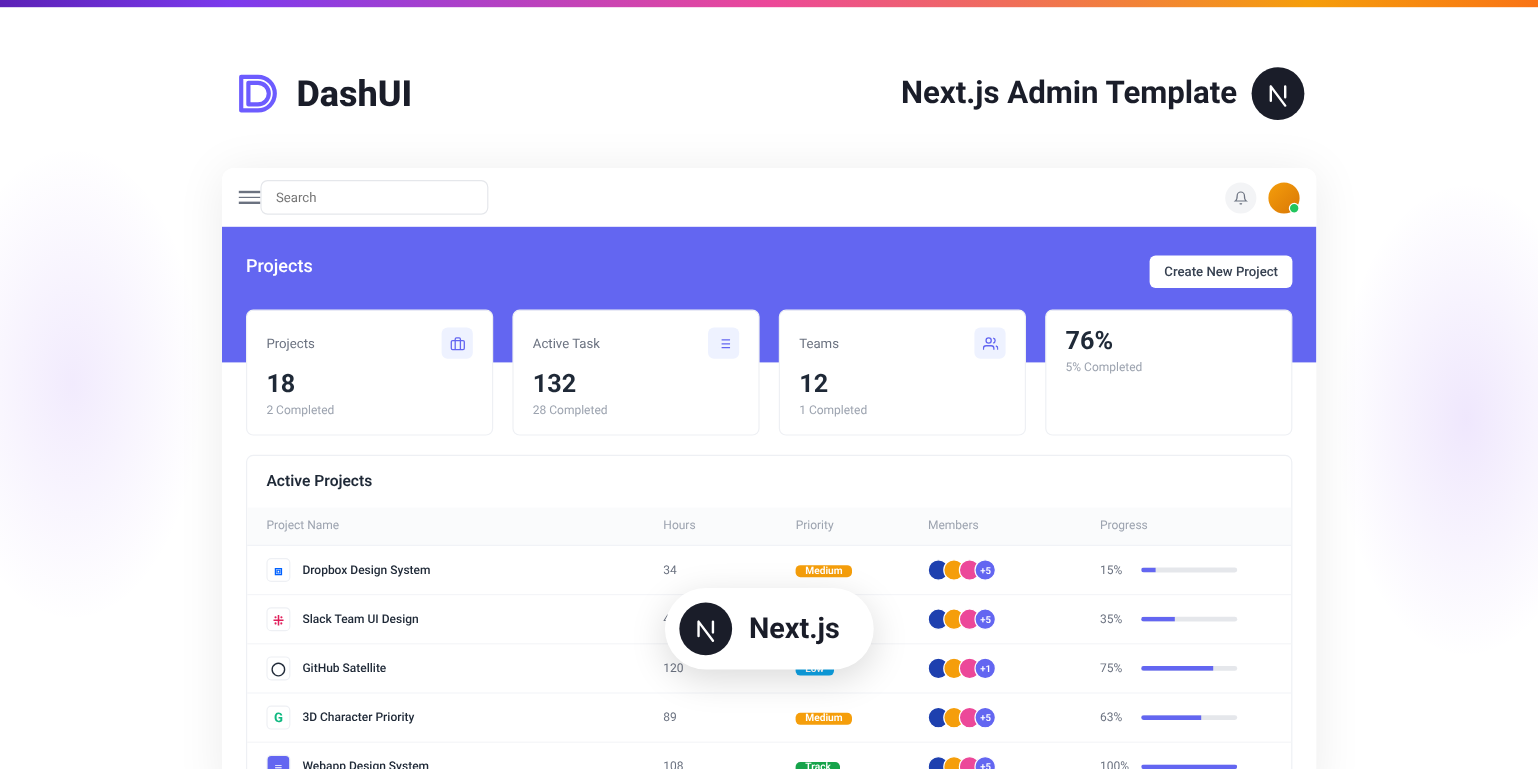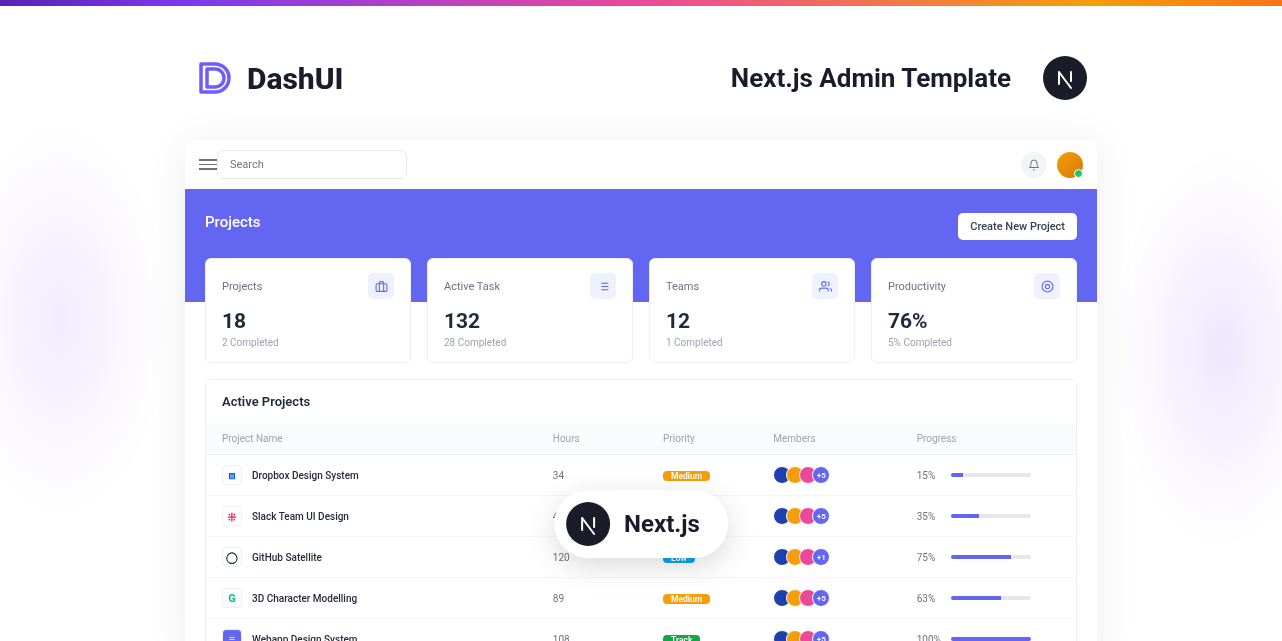--- a/index.html
+++ b/index.html
@@ -2,21 +2,21 @@
 <html><head>
 <meta charset="utf-8">
 <style>
 * { margin: 0; padding: 0; box-sizing: border-box; font-family: -apple-system, BlinkMacSystemFont, 'Segoe UI', Roboto, sans-serif; }
 body { background: #fff; width: 1282px; height: 641px; overflow: hidden; position: relative; }
 .gradient-bar { height: 6px; background: linear-gradient(90deg, #5B21B6 0%, #7C3AED 15%, #EC4899 50%, #F59E0B 85%, #F97316 100%); }
 .header-area { display: flex; justify-content: space-between; align-items: center; padding: 50px 195px 40px; }
 .brand { display: flex; align-items: center; gap: 12px; }
 .brand-icon { width: 40px; height: 40px; }
 .brand-text { font-size: 30px; font-weight: 800; color: #1a1d29; }
-.tagline { display: flex; align-items: center; gap: 32px; margin-left: 12px; }
+.tagline { display: flex; align-items: center; gap: 12px; margin-left: 12px; }
 .tagline-text { font-size: 26px; font-weight: 700; color: #1a1d29; }
 .nextjs-circle { width: 44px; height: 44px; background: #1a1d29; border-radius: 50%; display: flex; align-items: center; justify-content: center; color: #fff; }
 .dashboard { margin: 0 185px; background: #fff; border-radius: 10px; box-shadow: 0 4px 40px rgba(0,0,0,0.08); overflow: hidden; position: relative; }
 .topbar { display: flex; align-items: center; padding: 10px 14px; background: #fff; }
 .hamburger { width: 18px; cursor: pointer; display: flex; flex-direction: column; gap: 3px; }
 .hamburger span { height: 1.5px; background: #6b7280; display: block; }
 .search-input { flex: 0 0 190px; padding: 7px 12px; border: 1px solid #e5e7eb; border-radius: 6px; font-size: 11px; color: #6b7280; outline: none; }
 .topbar-right { margin-left: auto; display: flex; align-items: center; gap: 10px; }
 .bell-btn { width: 26px; height: 26px; border-radius: 50%; background: #f3f4f6; display: flex; align-items: center; justify-content: center; cursor: pointer; }
 .avatar { width: 26px; height: 26px; border-radius: 50%; background: linear-gradient(135deg, #f59e0b, #d97706); position: relative; }
@@ -144,29 +144,20 @@
               <path d="M17 21v-2a4 4 0 0 0-4-4H5a4 4 0 0 0-4 4v2"></path>
               <circle cx="9" cy="7" r="4"></circle>
               <path d="M23 21v-2a4 4 0 0 0-3-3.87M16 3.13a4 4 0 0 1 0 7.75"></path>
             </svg>
           </span>
       </div>
       <div class="card-value">12</div>
       <div class="card-sub">1 Completed</div>
     </div>
     <div class="card">
-      <div class="card-head">
-        <span class="card-label">Productivity</span>
-        <span class="card-icon">
-            <svg width="13" height="13" viewBox="0 0 24 24" fill="none" stroke="#6366f1" stroke-width="2">
-              <circle cx="12" cy="12" r="10"></circle>
-              <circle cx="12" cy="12" r="4"></circle>
-            </svg>
-          </span>
-      </div>
       <div class="card-value">76%</div>
       <div class="card-sub">5% Completed</div>
     </div>
     </div>
 
   <div class="table-section">
     <div class="table-title">Active Projects</div>
     <div class="table-head">
       <div>Project Name</div>
       <div>Hours</div>
@@ -231,21 +222,21 @@
       <div class="progress-cell">
         <span class="progress-text">75%</span>
         <div class="progress-bar">
               <div class="progress-fill" style="width:75%"></div>
             </div>
       </div>
     </div>
     <div class="table-row">
       <div class="proj-cell">
         <div class="proj-icon" style="background:#fff;color:#10b981;border:1px solid #eef0f4">G</div>
-        <span class="proj-name">3D Character Modelling</span>
+        <span class="proj-name">3D Character Priority</span>
       </div>
       <div>89</div>
       <div><span class="badge badge-medium">Medium</span></div>
       <div class="members">
             <div class="member-dot" style="background:#1e40af"></div>
             <div class="member-dot" style="background:#f59e0b"></div>
             <div class="member-dot" style="background:#ec4899"></div>
             <div class="member-dot member-plus">+5</div>
           </div>
       <div class="progress-cell">

